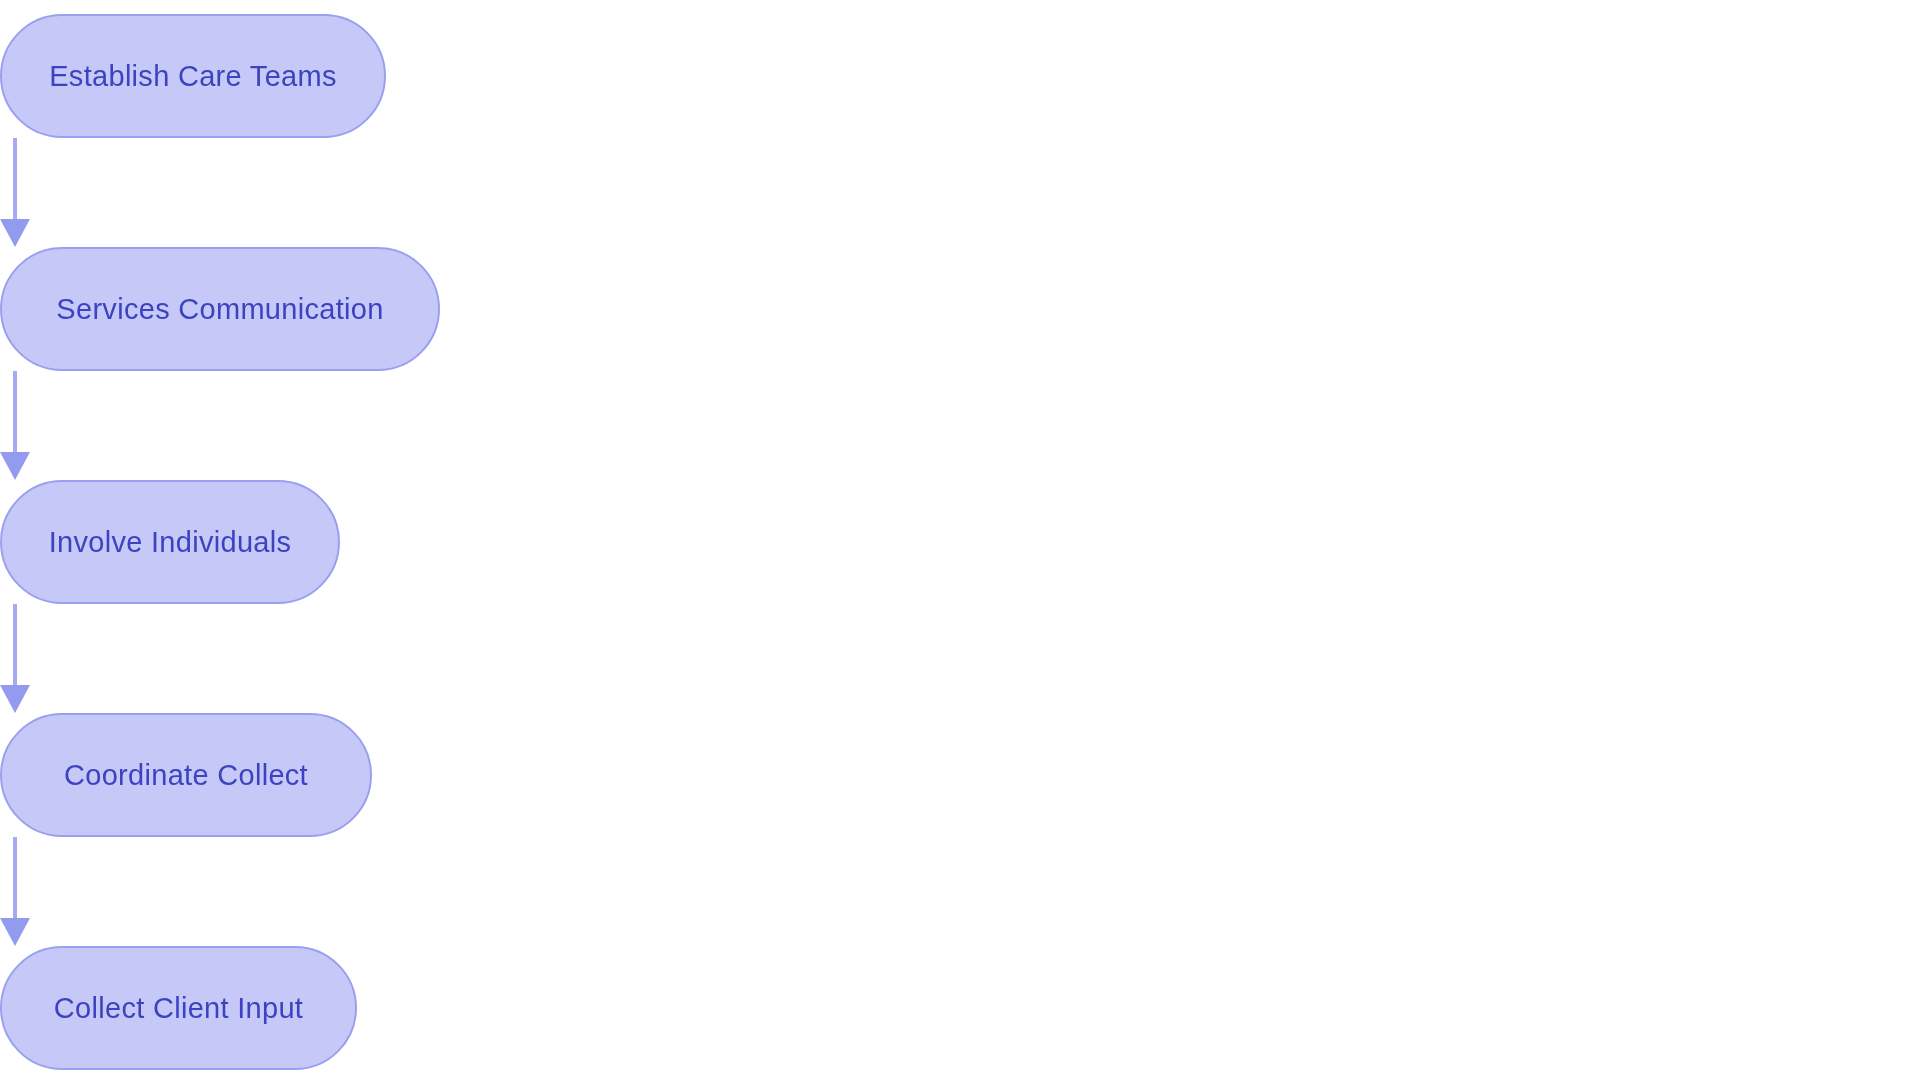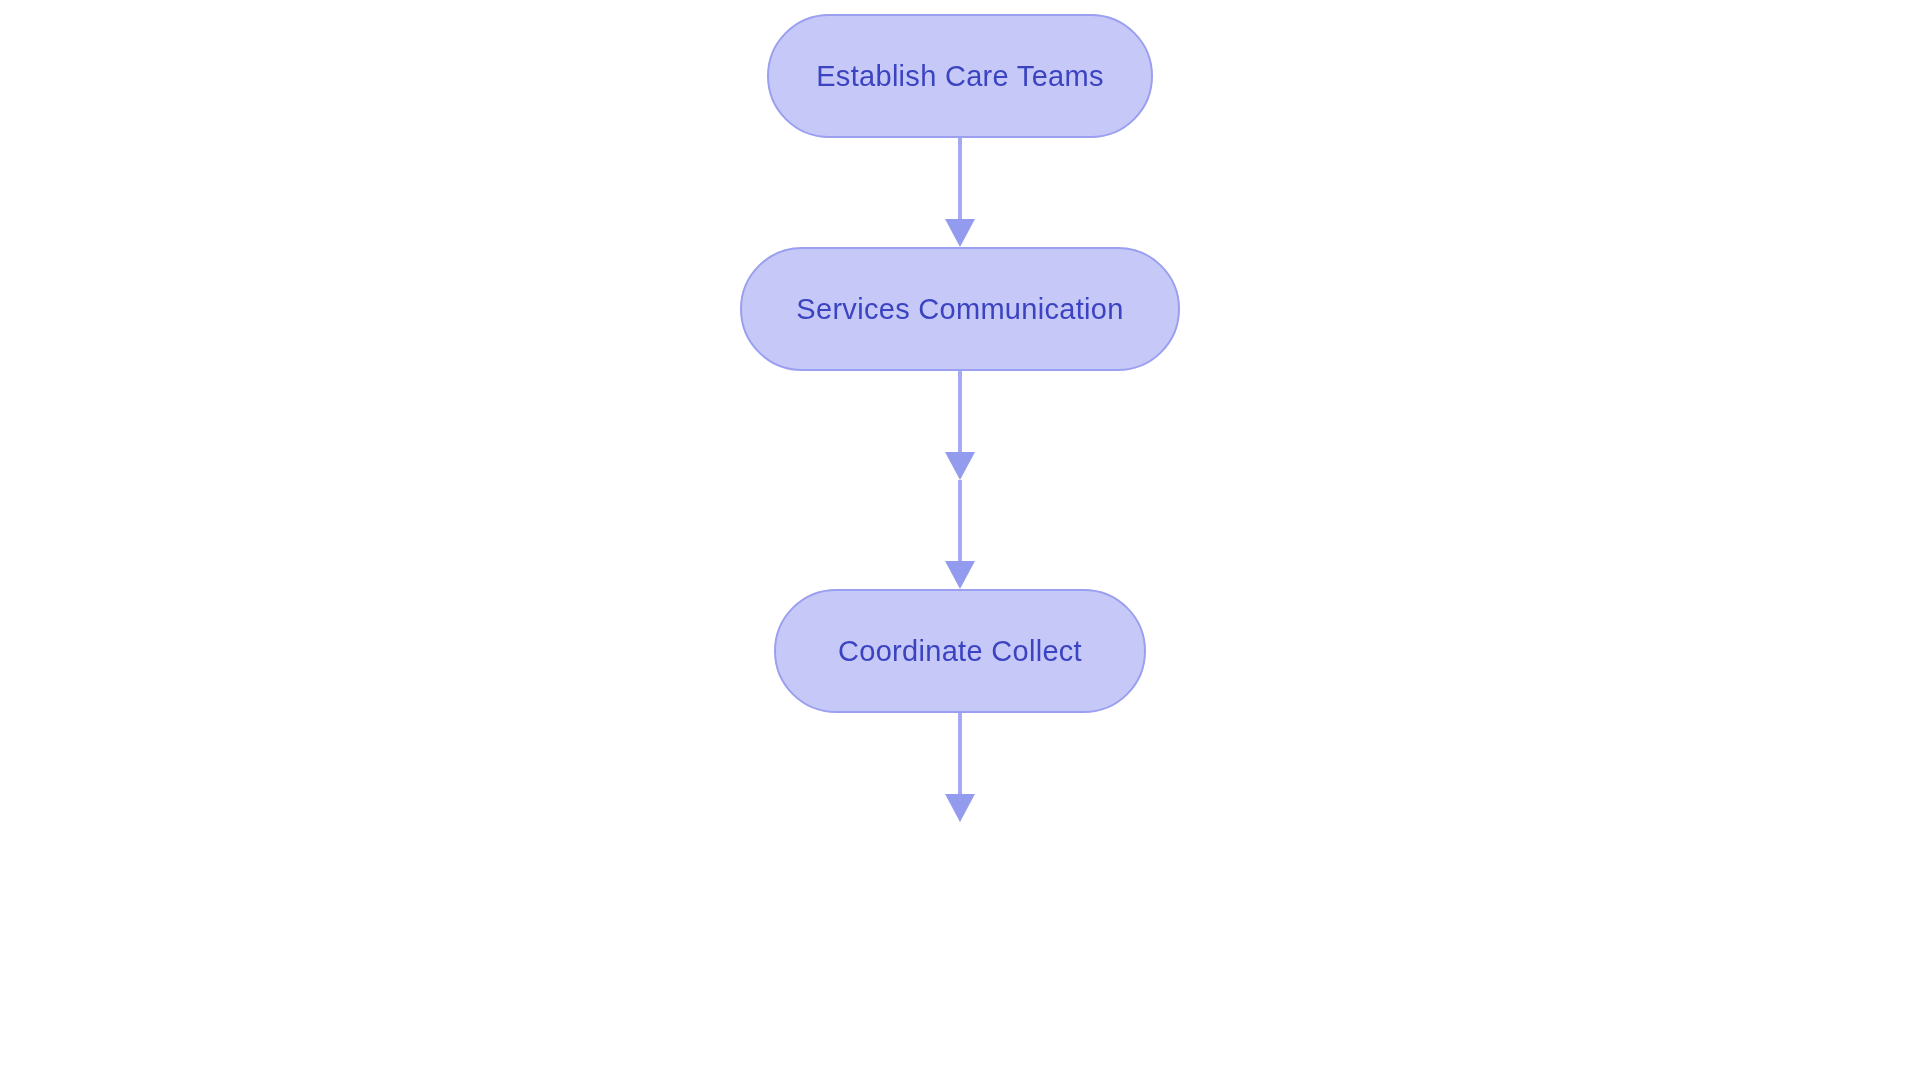--- a/index.html
+++ b/index.html
@@ -19,21 +19,20 @@
     --arrow-line: #a5aaf2;
     --arrow-head: #939bef;
   }
 
   .canvas {
     position: relative;
     width: 1920px;
     height: 1083px;
     display: flex;
     flex-direction: column;
-    align-items: center;
     padding-top: 14px;
     background: #ffffff;
   }
 
   
   .node {
     height: 124px;
     border-radius: 62px;
     background: var(--node-fill);
     border: 2px solid var(--node-border);
@@ -100,29 +99,35 @@
 
   <div class="node w1">
     <span class="node-label">Services Communication</span>
   </div>
 
   <div class="arrow">
     <div class="arrow-line"></div>
     <div class="arrow-head"></div>
   </div>
 
+  <div class="node w2">
+    <span class="node-label">Involve Individuals</span>
+  </div>
 
   <div class="arrow">
     <div class="arrow-line"></div>
     <div class="arrow-head"></div>
   </div>
 
   <div class="node w3">
     <span class="node-label">Coordinate Collect</span>
   </div>
 
   <div class="arrow">
     <div class="arrow-line"></div>
     <div class="arrow-head"></div>
   </div>
 
+  <div class="node w4">
+    <span class="node-label">Collect Client Input</span>
+  </div>
 
 </div>
 
 </body></html>

